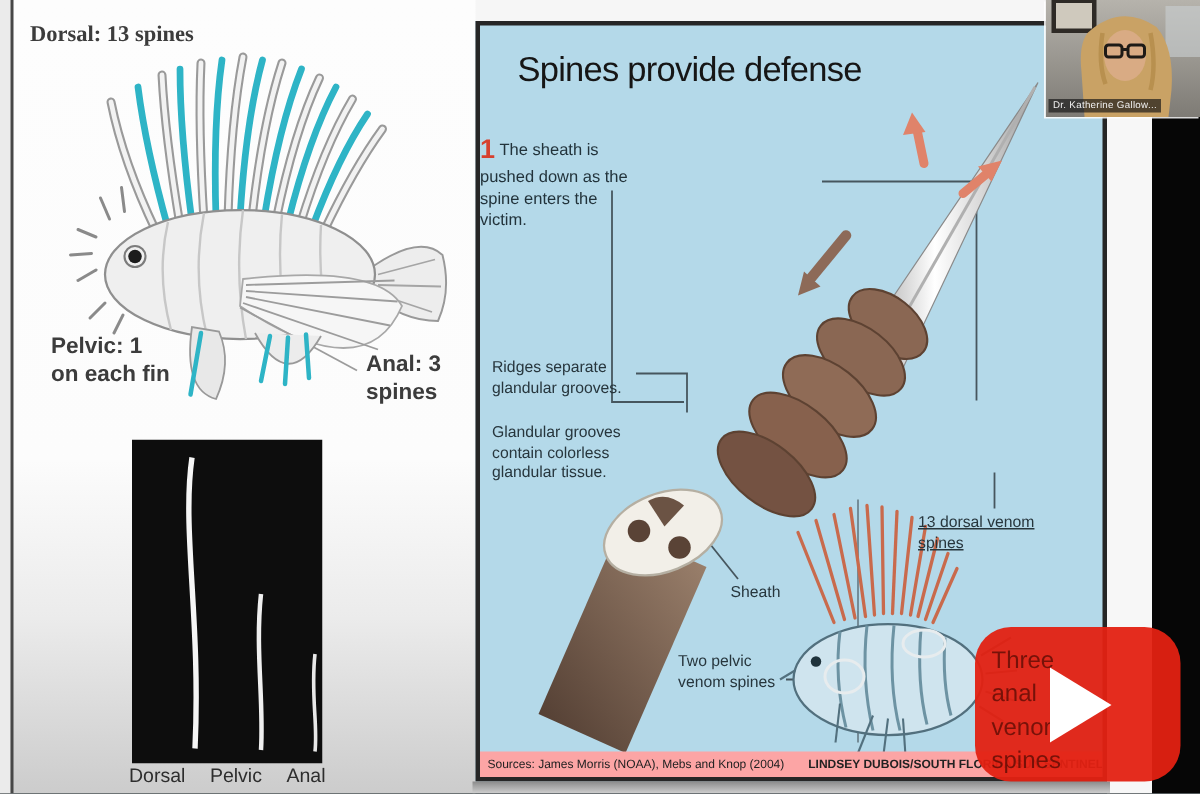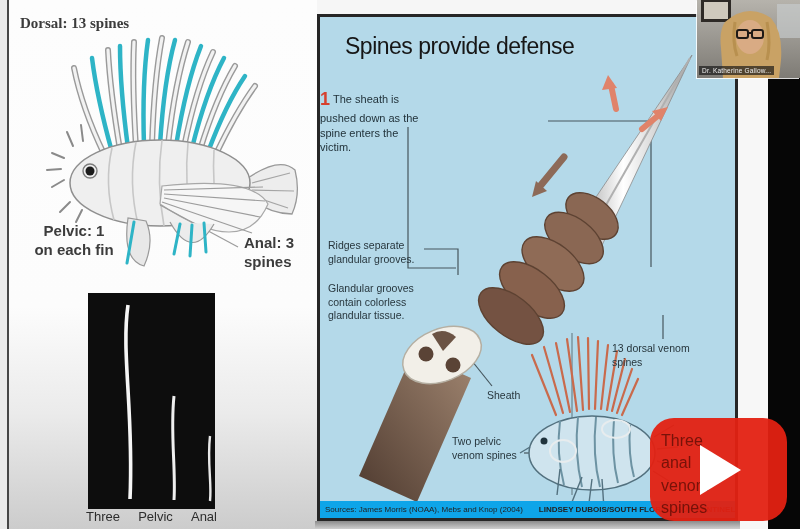--- a/index.html
+++ b/index.html
@@ -5,21 +5,21 @@
   html,body{margin:0;padding:0;background:#000;}
   #stage{position:relative;width:800px;height:529px;overflow:hidden;
          font-family:"Liberation Sans",sans-serif;background:#f6f6f6;}
   
   #left-section{position:absolute;left:0;top:0;width:317px;height:529px;
     background:linear-gradient(180deg,#fdfdfd 0%,#fcfcfc 58%,#ebebeb 78%,#cccccc 100%);}
   #left-edge{position:absolute;left:0;top:0;width:7px;height:529px;background:#ebebeb;}
   #left-line{position:absolute;left:7px;top:0;width:2px;height:529px;background:#474747;}
   .fishlabel{position:absolute;color:#3c3c3c;font-size:15px;font-weight:700;line-height:1.25;}
   #lbl-dorsal{left:20px;top:14px;font-family:Liberation Serif, serif;}
-  #lbl-pelvic{left:34px;top:222px;width:80px;text-align:center;}
+  #lbl-pelvic{left:34px;top:222px;width:80px;}
   #lbl-anal{left:204px;top:234px;padding-left:40px;}
   #lionfish-left{position:absolute;left:12px;top:28px;}
   #spine-photo{position:absolute;left:88px;top:293px;}
   #photo-labels{position:absolute;left:86px;top:509px;width:131px;display:flex;
     justify-content:space-between;font-size:13px;color:#2d2d2d;font-weight:400;}
   
   #panel{position:absolute;left:317px;top:14px;width:421px;height:507px;
     border:3px solid #262626;box-sizing:border-box;background:#b4d9e9;}
   #panel-inner{position:relative;width:100%;height:100%;overflow:hidden;}
   #info-title{position:absolute;left:25px;top:16px;font-size:23px;font-weight:400;
@@ -27,23 +27,23 @@
   .step{position:absolute;font-size:11px;line-height:1.3;color:#22333b;}
   .step .num{font-size:18px;font-weight:800;color:#d6402e;margin-right:3px;vertical-align:-2px;}
   #step1{left:0;top:50px;width:102px;margin-top:21px;}
   #step2{left:112px;top:50px;width:120px;}
   #step3{left:268px;top:252px;width:118px;}
   .ilabel{position:absolute;font-size:10.5px;line-height:1.3;color:#27363d;}
   #lab-ridges{left:8px;top:222px;width:106px;}
   #lab-grooves{left:8px;top:265px;width:118px;}
   #lab-sheath{left:167px;top:372px;}
   #lab-pelvic{left:132px;top:418px;width:76px;}
-  #lab-dorsal13{left:292px;top:325px;width:90px;}
+  #lab-dorsal13{left:292px;top:325px;width:90px;text-decoration:underline;}
   #info-art{position:absolute;left:0;top:0;}
-  #sources-bar{position:absolute;left:0;bottom:0;width:100%;height:17px;background:#0ea5e9;
+  #sources-bar{position:absolute;left:0;bottom:0;width:100%;height:17px;background:#fca5a5;
     display:flex;align-items:center;white-space:nowrap;overflow:hidden;
     font-size:8px;color:#222;padding:0 5px;box-sizing:border-box;}
   #credit{margin-left:16px;font-weight:700;}
   
   #white-strip{position:absolute;left:738px;top:0;width:30px;height:529px;background:#f7f7f7;}
   #black-strip{position:absolute;left:768px;top:0;width:32px;height:529px;background:#060606;}
   #bottom-strip{position:absolute;left:315px;top:521px;width:425px;height:8px;
     background:linear-gradient(180deg,#8b8b8b,#cfcfcf);}
   
   #webcam{position:absolute;left:697px;top:0;width:103px;height:78px;overflow:hidden;
@@ -147,21 +147,21 @@
       <path d="M122,194 L115,235" stroke="#2eb4c6" stroke-width="3" stroke-linecap="round"></path>
     </svg>
 
     <svg id="spine-photo" width="127" height="216" viewBox="0 0 127 216">
       <rect x="0" y="0" width="127" height="216" fill="#0d0d0d"></rect>
       <path d="M40,12 C33,60 46,120 42,206" stroke="#f5f5f5" stroke-width="3.6" fill="none"></path>
       <path d="M86,103 C82,140 88,175 86,207" stroke="#efefef" stroke-width="3" fill="none"></path>
       <path d="M122,143 C119,170 124,190 122,208" stroke="#e8e8e8" stroke-width="2.4" fill="none"></path>
     </svg>
     <div id="photo-labels">
-      <span>Three</span>
+      <span>Dorsal</span>
       <span>Pelvic</span>
       <span>Anal</span>
     </div>
   </div>
 
   <div id="panel">
     <div id="panel-inner">
 
       <svg id="info-art" width="415" height="501" viewBox="0 0 415 501">
         <defs>

